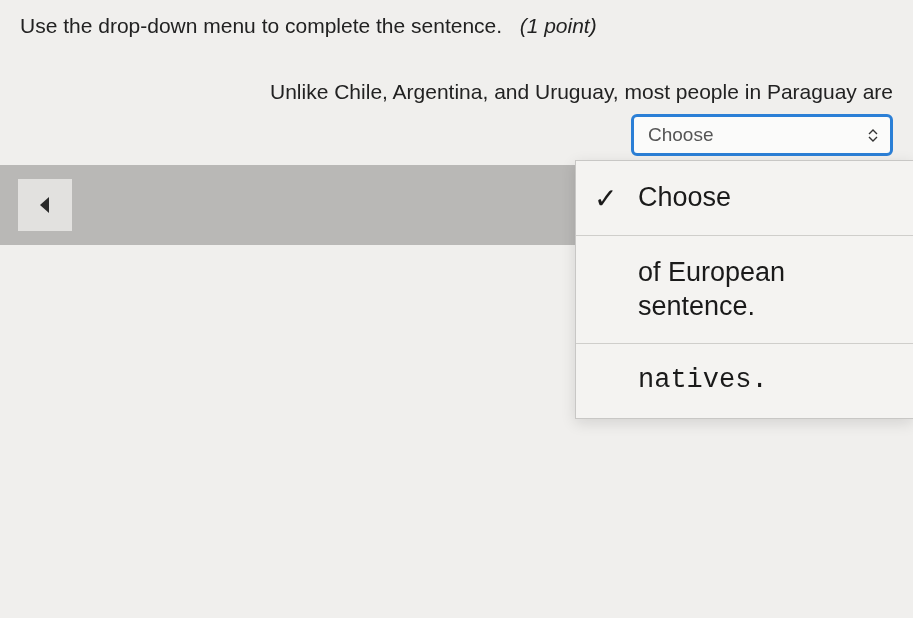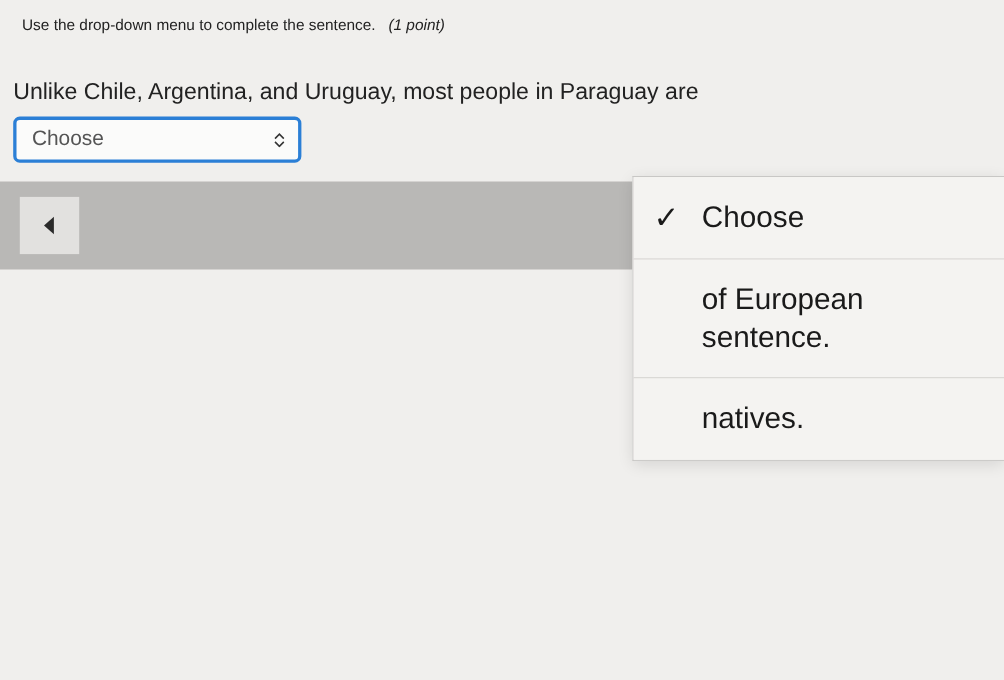--- a/index.html
+++ b/index.html
@@ -11,34 +11,35 @@
       font-family: Arial, Helvetica, sans-serif;
       background: #f0efed;
       width: 913px;
       height: 618px;
       position: relative;
       overflow: hidden;
       color: #222;
     }
     .instruction-row {
       padding: 14px 20px 0 20px;
-      font-size: 14px;
+      font-size: 21px;
       color: #222;
     }
     .instruction-row .points {
       font-style: italic;
     }
     .sentence-row {
       padding: 42px 20px 0 12px;
       font-size: 21px;
       color: #222;
       display: flex;
       align-items: center;
       flex-wrap: wrap;
       gap: 10px;
+      justify-content: flex-end;
     }
     .dropdown-box {
       display: inline-flex;
       align-items: center;
       justify-content: space-between;
       border: 3px solid #2b7fd6;
       border-radius: 6px;
       background: #fbfbfa;
       height: 42px;
       width: 262px;
@@ -100,20 +101,21 @@
       border-bottom: 1px solid #cfcecb;
       position: relative;
       display: flex;
       align-items: center;
       line-height: 1.25;
       cursor: pointer;
       background: #f4f3f1;
     }
     .dropdown-item:last-child {
       border-bottom: none;
+      font-family: Liberation Mono, monospace;
     }
     .dropdown-item .check {
       position: absolute;
       left: 18px;
       top: 50%;
       transform: translateY(-50%);
       font-size: 28px;
       color: #1a1a1a;
     }
   </style>

